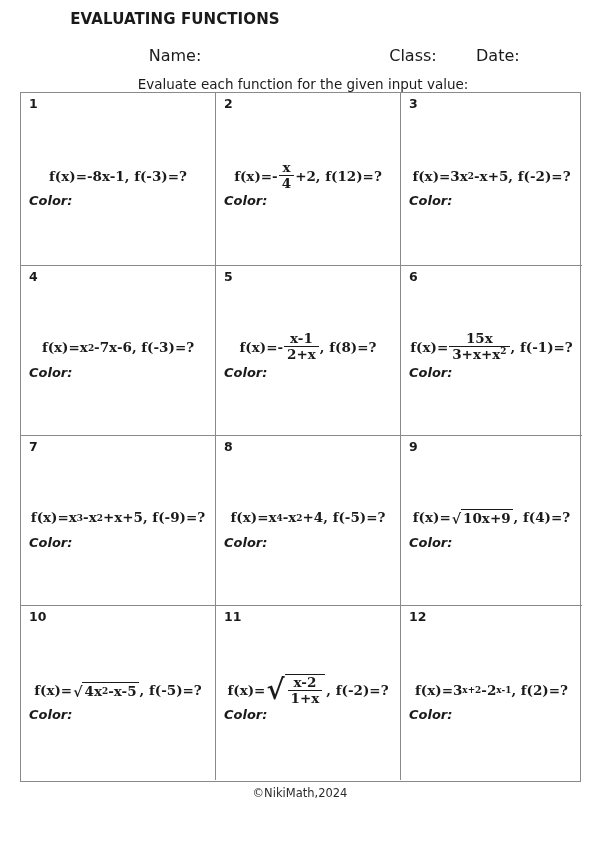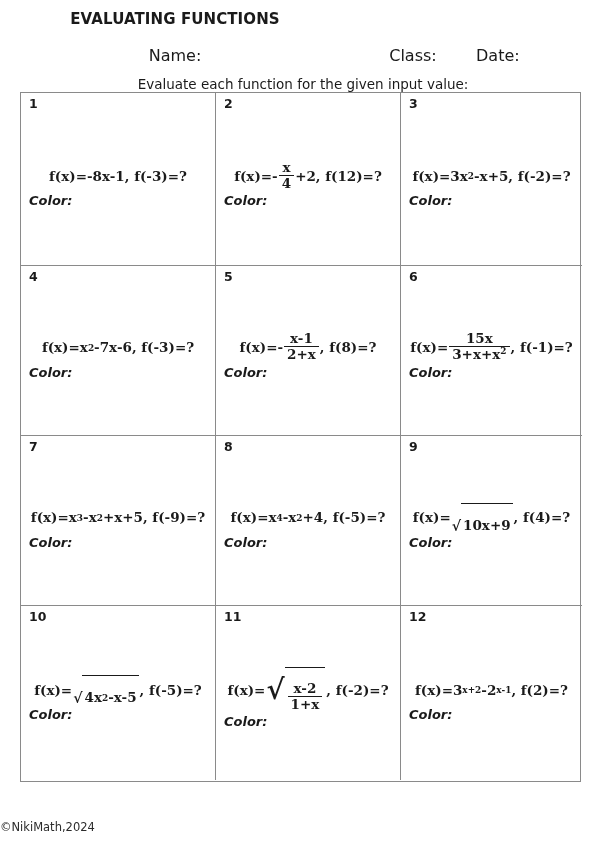--- a/index.html
+++ b/index.html
@@ -139,42 +139,43 @@
   }
   .sqrt > .radical {
     font-size: 1.05em;
     display: flex;
     align-items: flex-end;
     line-height: 1;
     padding-right: 0px;
   }
   .sqrt > .radicand {
     border-top: 1.3px solid #1a1a1a;
-    padding: 14px 2px 0 2px;
+    padding: 1px 2px 0 2px;
     display: flex;
     align-items: center;
   }
   .sqrt.tall > .radical {
     font-size: 2.05em;
     line-height: 0.82;
     align-items: center;
   }
   sup {
     font-size: 0.66em;
     vertical-align: super;
     line-height: 0;
   }
   .eq-inline { display: inline-flex; align-items: center; }
 
   
   .footer {
     position: absolute;
     left: 0;
-    top: 820px;
+    top: 786px;
     width: 600px;
+    text-align: center;
     font-size: 11.5px;
     color: #2b2b2b;
   }
 </style>
 </head>
 <body>
 
 <div class="sheet-header">
   <div class="title-row">
     <div class="worksheet-title">EVALUATING FUNCTIONS</div>

